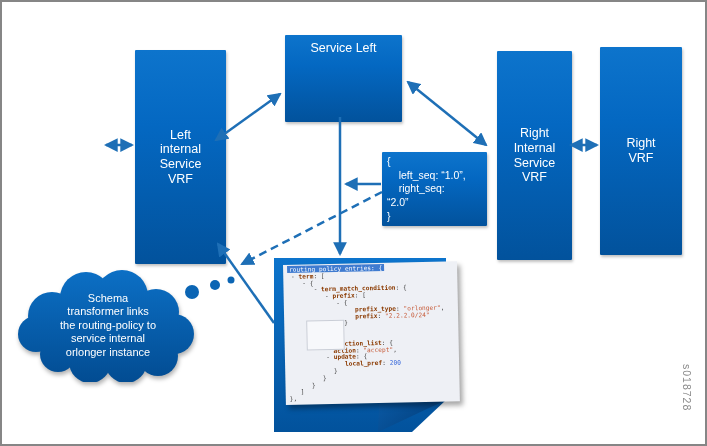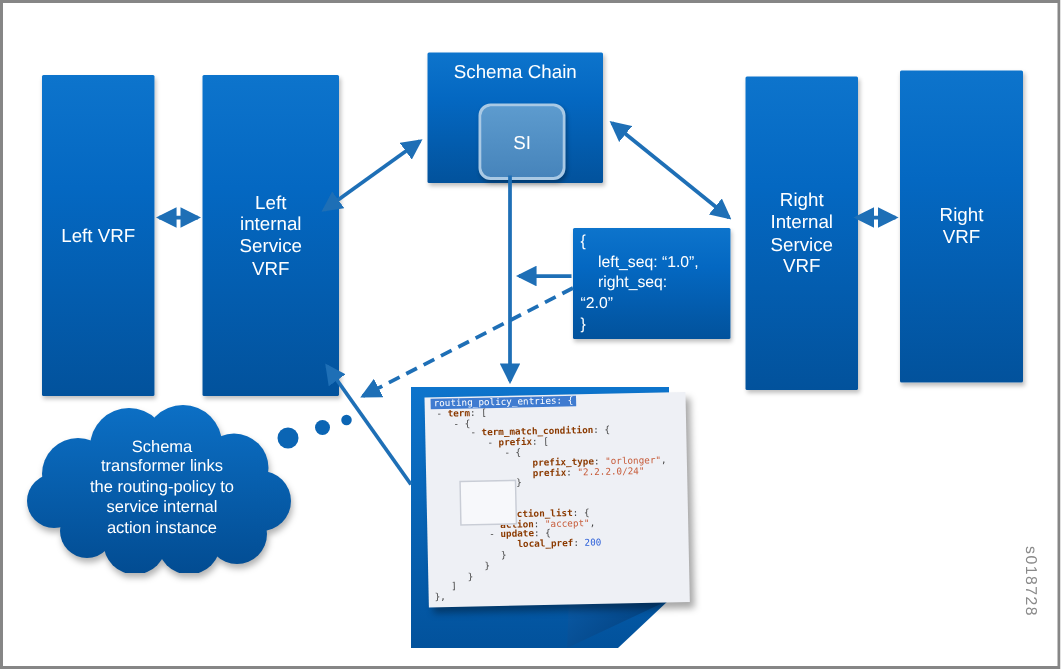--- a/index.html
+++ b/index.html
@@ -55,36 +55,30 @@
   .dot{fill:#0b65b4;}
 
   .side-caption{position:absolute;left:679px;top:362px;writing-mode:vertical-rl;
     color:#8a8a8a;font-size:10.5px;letter-spacing:1px;}
 </style>
 </head>
 <body>
 
 <div class="frame">
 
-  <div class="bluebox box-left-vrf">
-    <div class="lbl">Left VRF</div>
-  </div>
 
   <div class="bluebox box-left-int">
     <div class="lbl">Left
 internal
 Service
 VRF</div>
   </div>
 
   <div class="bluebox box-service">
-    <div class="lbl">Schema Chain</div>
-    <div class="si-box">
-      <span>SI</span>
-    </div>
+    <div class="lbl">Service Left</div>
   </div>
 
   <div class="bluebox box-right-int">
     <div class="lbl">Right
 Internal
 Service
 VRF</div>
   </div>
 
   <div class="bluebox box-right-vrf">
@@ -149,21 +143,21 @@
           <circle cx="74" cy="94" r="21"></circle>
           <circle cx="42" cy="86" r="18"></circle>
         <circle cx="20" cy="66" r="18"></circle>
           <ellipse cx="90" cy="62" rx="64" ry="36"></ellipse>
       </g>
     </svg>
     <div class="cloud-text">Schema
 transformer links
 the routing-policy to
 service internal
-action instance</div>
+orlonger instance</div>
   </div>
 
   <svg class="svg-overlay" width="707" height="446" viewBox="0 0 707 446">
     <defs>
       <marker id="ah" viewBox="0 0 10 10" refX="8.5" refY="5" markerWidth="5.5" markerHeight="5.5" orient="auto-start-reverse">
         <path d="M0,0 L10,5 L0,10 z" fill="#1e6fb6"></path>
       </marker>
     </defs>
     <line class="arrow" x1="104" y1="143" x2="130" y2="143" marker-start="url(#ah)" marker-end="url(#ah)"></line>
     <line class="arrow" x1="214" y1="138" x2="278" y2="92" marker-start="url(#ah)" marker-end="url(#ah)"></line>

